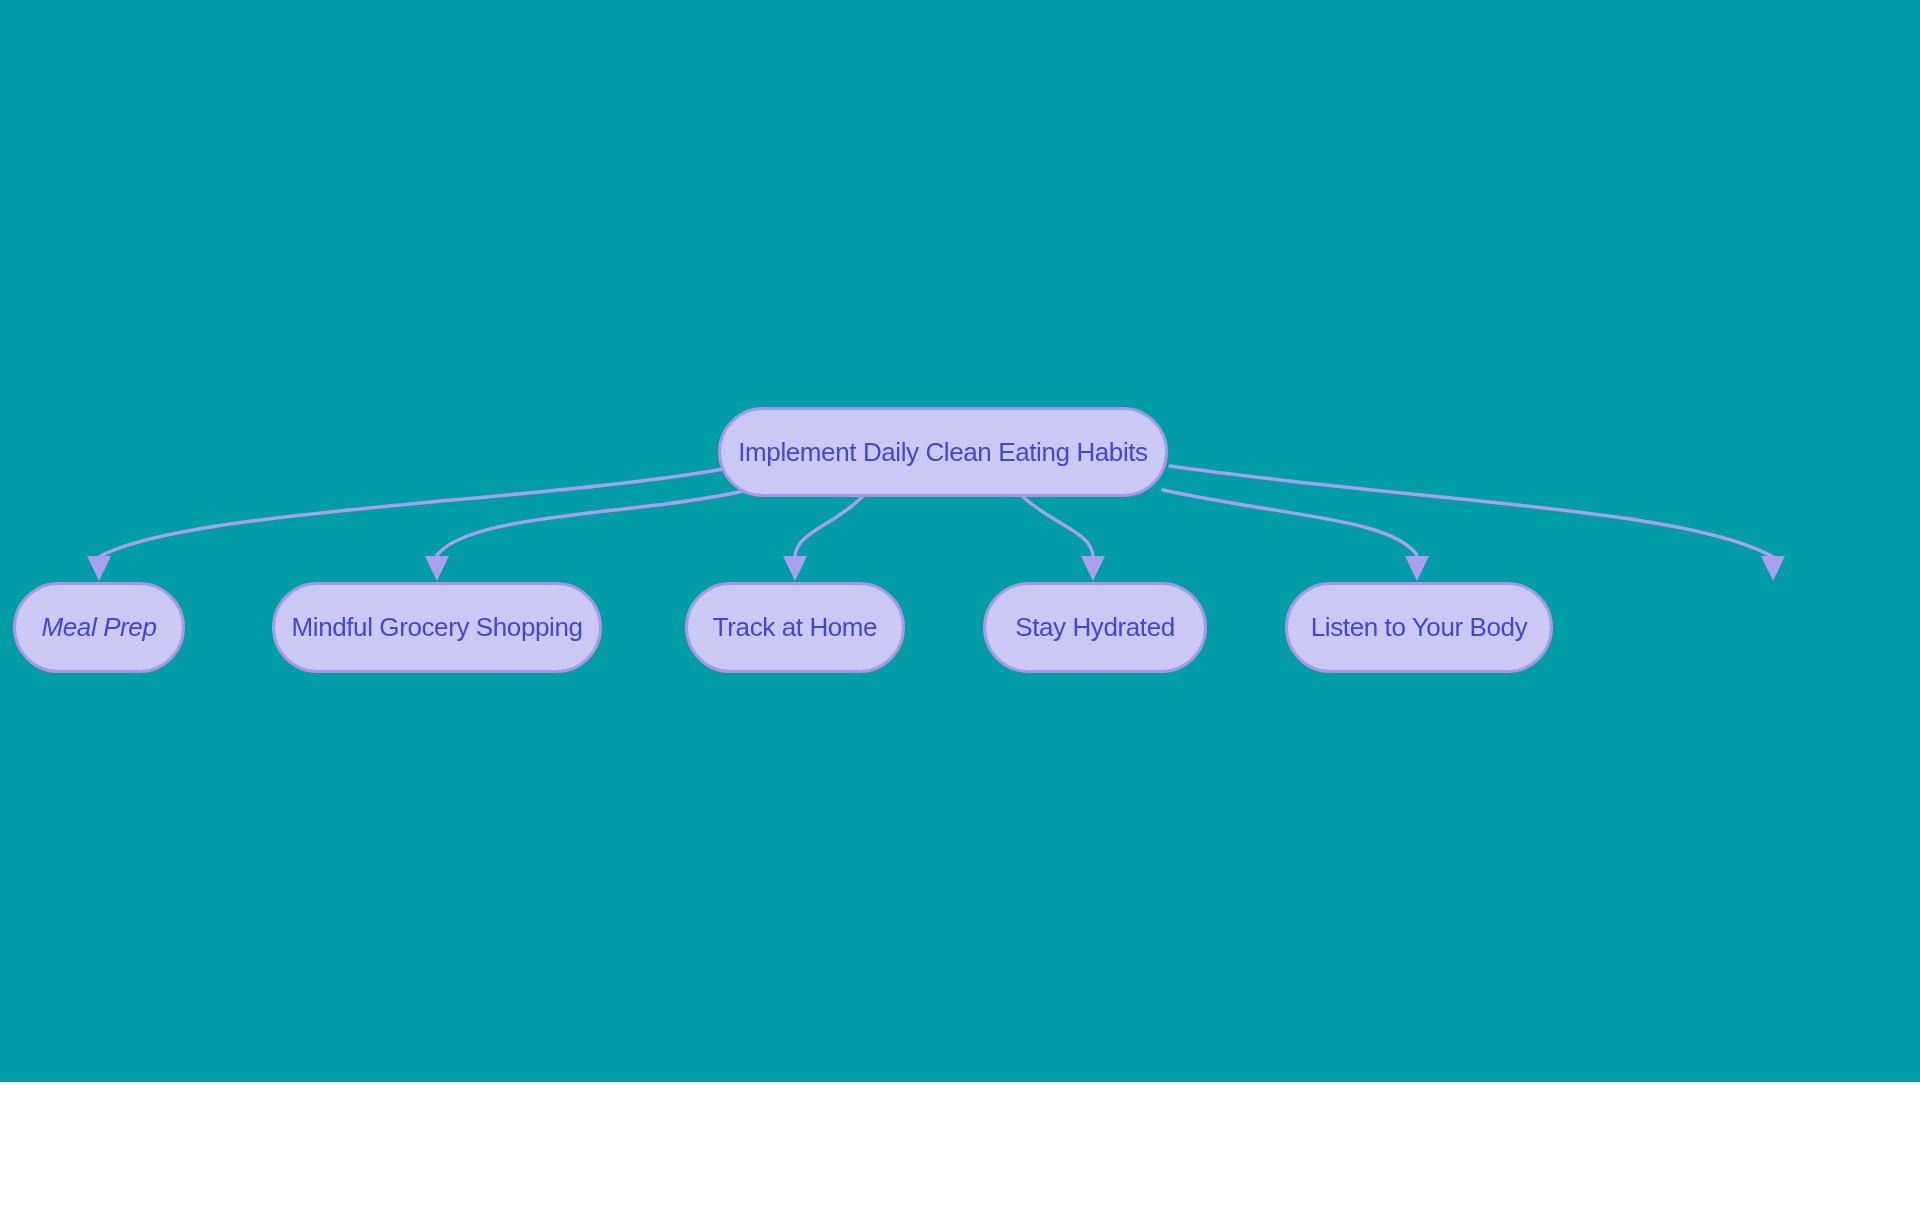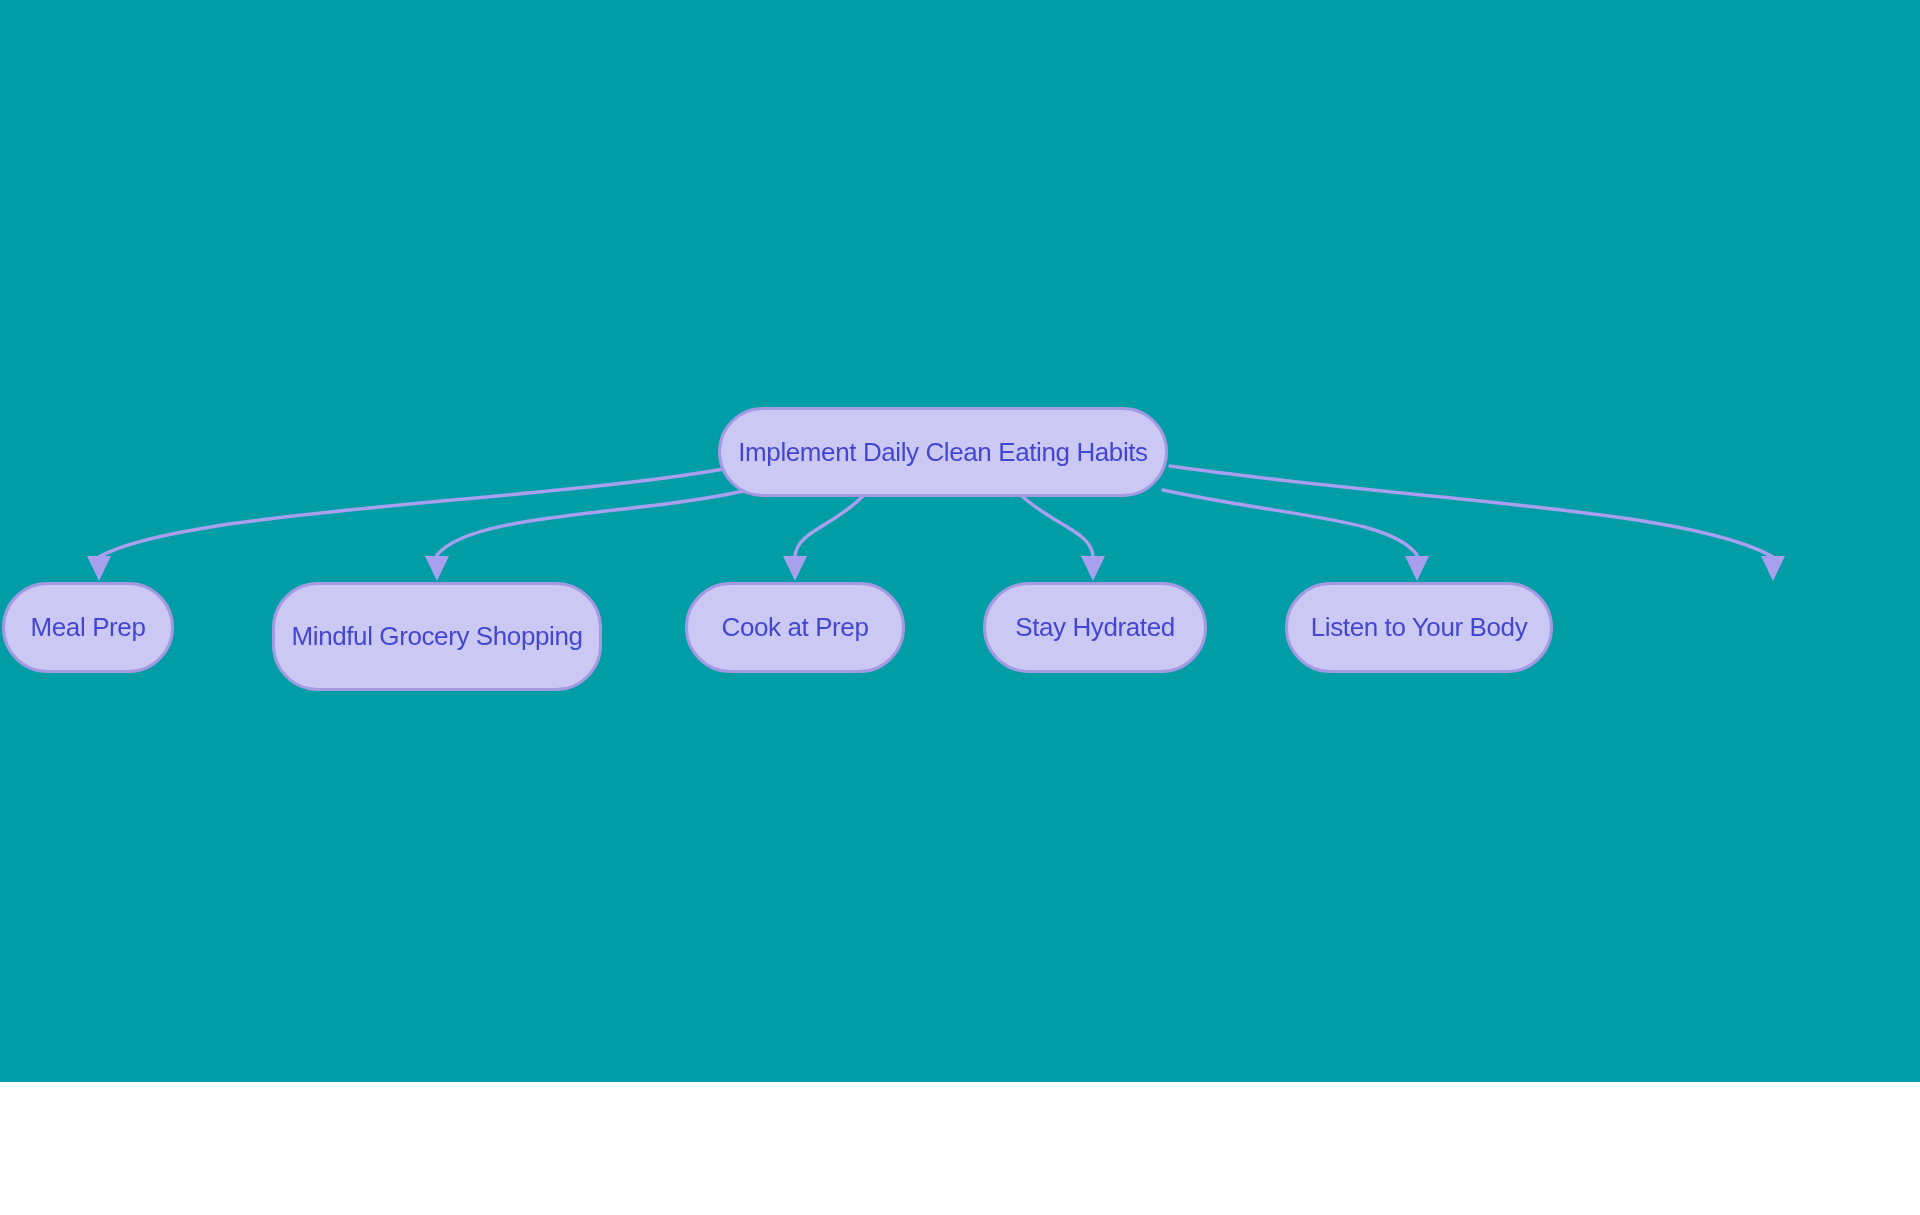--- a/index.html
+++ b/index.html
@@ -83,30 +83,30 @@
       <polygon class="arrow-head" points="783,556 807,556 795,581"></polygon>
       <polygon class="arrow-head" points="1081,556 1105,556 1093,581"></polygon>
       <polygon class="arrow-head" points="1405,556 1429,556 1417,581"></polygon>
       <polygon class="arrow-head" points="1761,556 1785,556 1773,581"></polygon>
     </svg>
 
     <div class="node" style="left:718px; top:407px; width:450px; height:90px;">
       <span class="label">Implement Daily Clean Eating Habits</span>
     </div>
 
-    <div class="node" style="left:2px; top:582px; width:172px; height:91px;">
+    <div class="node" style="left:13px; top:582px; width:172px; height:91px;font-style:italic;">
       <span class="label">Meal Prep</span>
     </div>
 
-    <div class="node" style="left:272px; top:582px; width:330px; height:109px;">
+    <div class="node" style="left:272px; top:582px; width:330px; height:91px;">
       <span class="label">Mindful Grocery Shopping</span>
     </div>
 
     <div class="node" style="left:685px; top:582px; width:220px; height:91px;">
-      <span class="label">Cook at Prep</span>
+      <span class="label">Track at Home</span>
     </div>
 
     <div class="node" style="left:983px; top:582px; width:224px; height:91px;">
       <span class="label">Stay Hydrated</span>
     </div>
 
     <div class="node" style="left:1285px; top:582px; width:268px; height:91px;text-align:center;">
       <span class="label">Listen to Your Body</span>
     </div>
 

